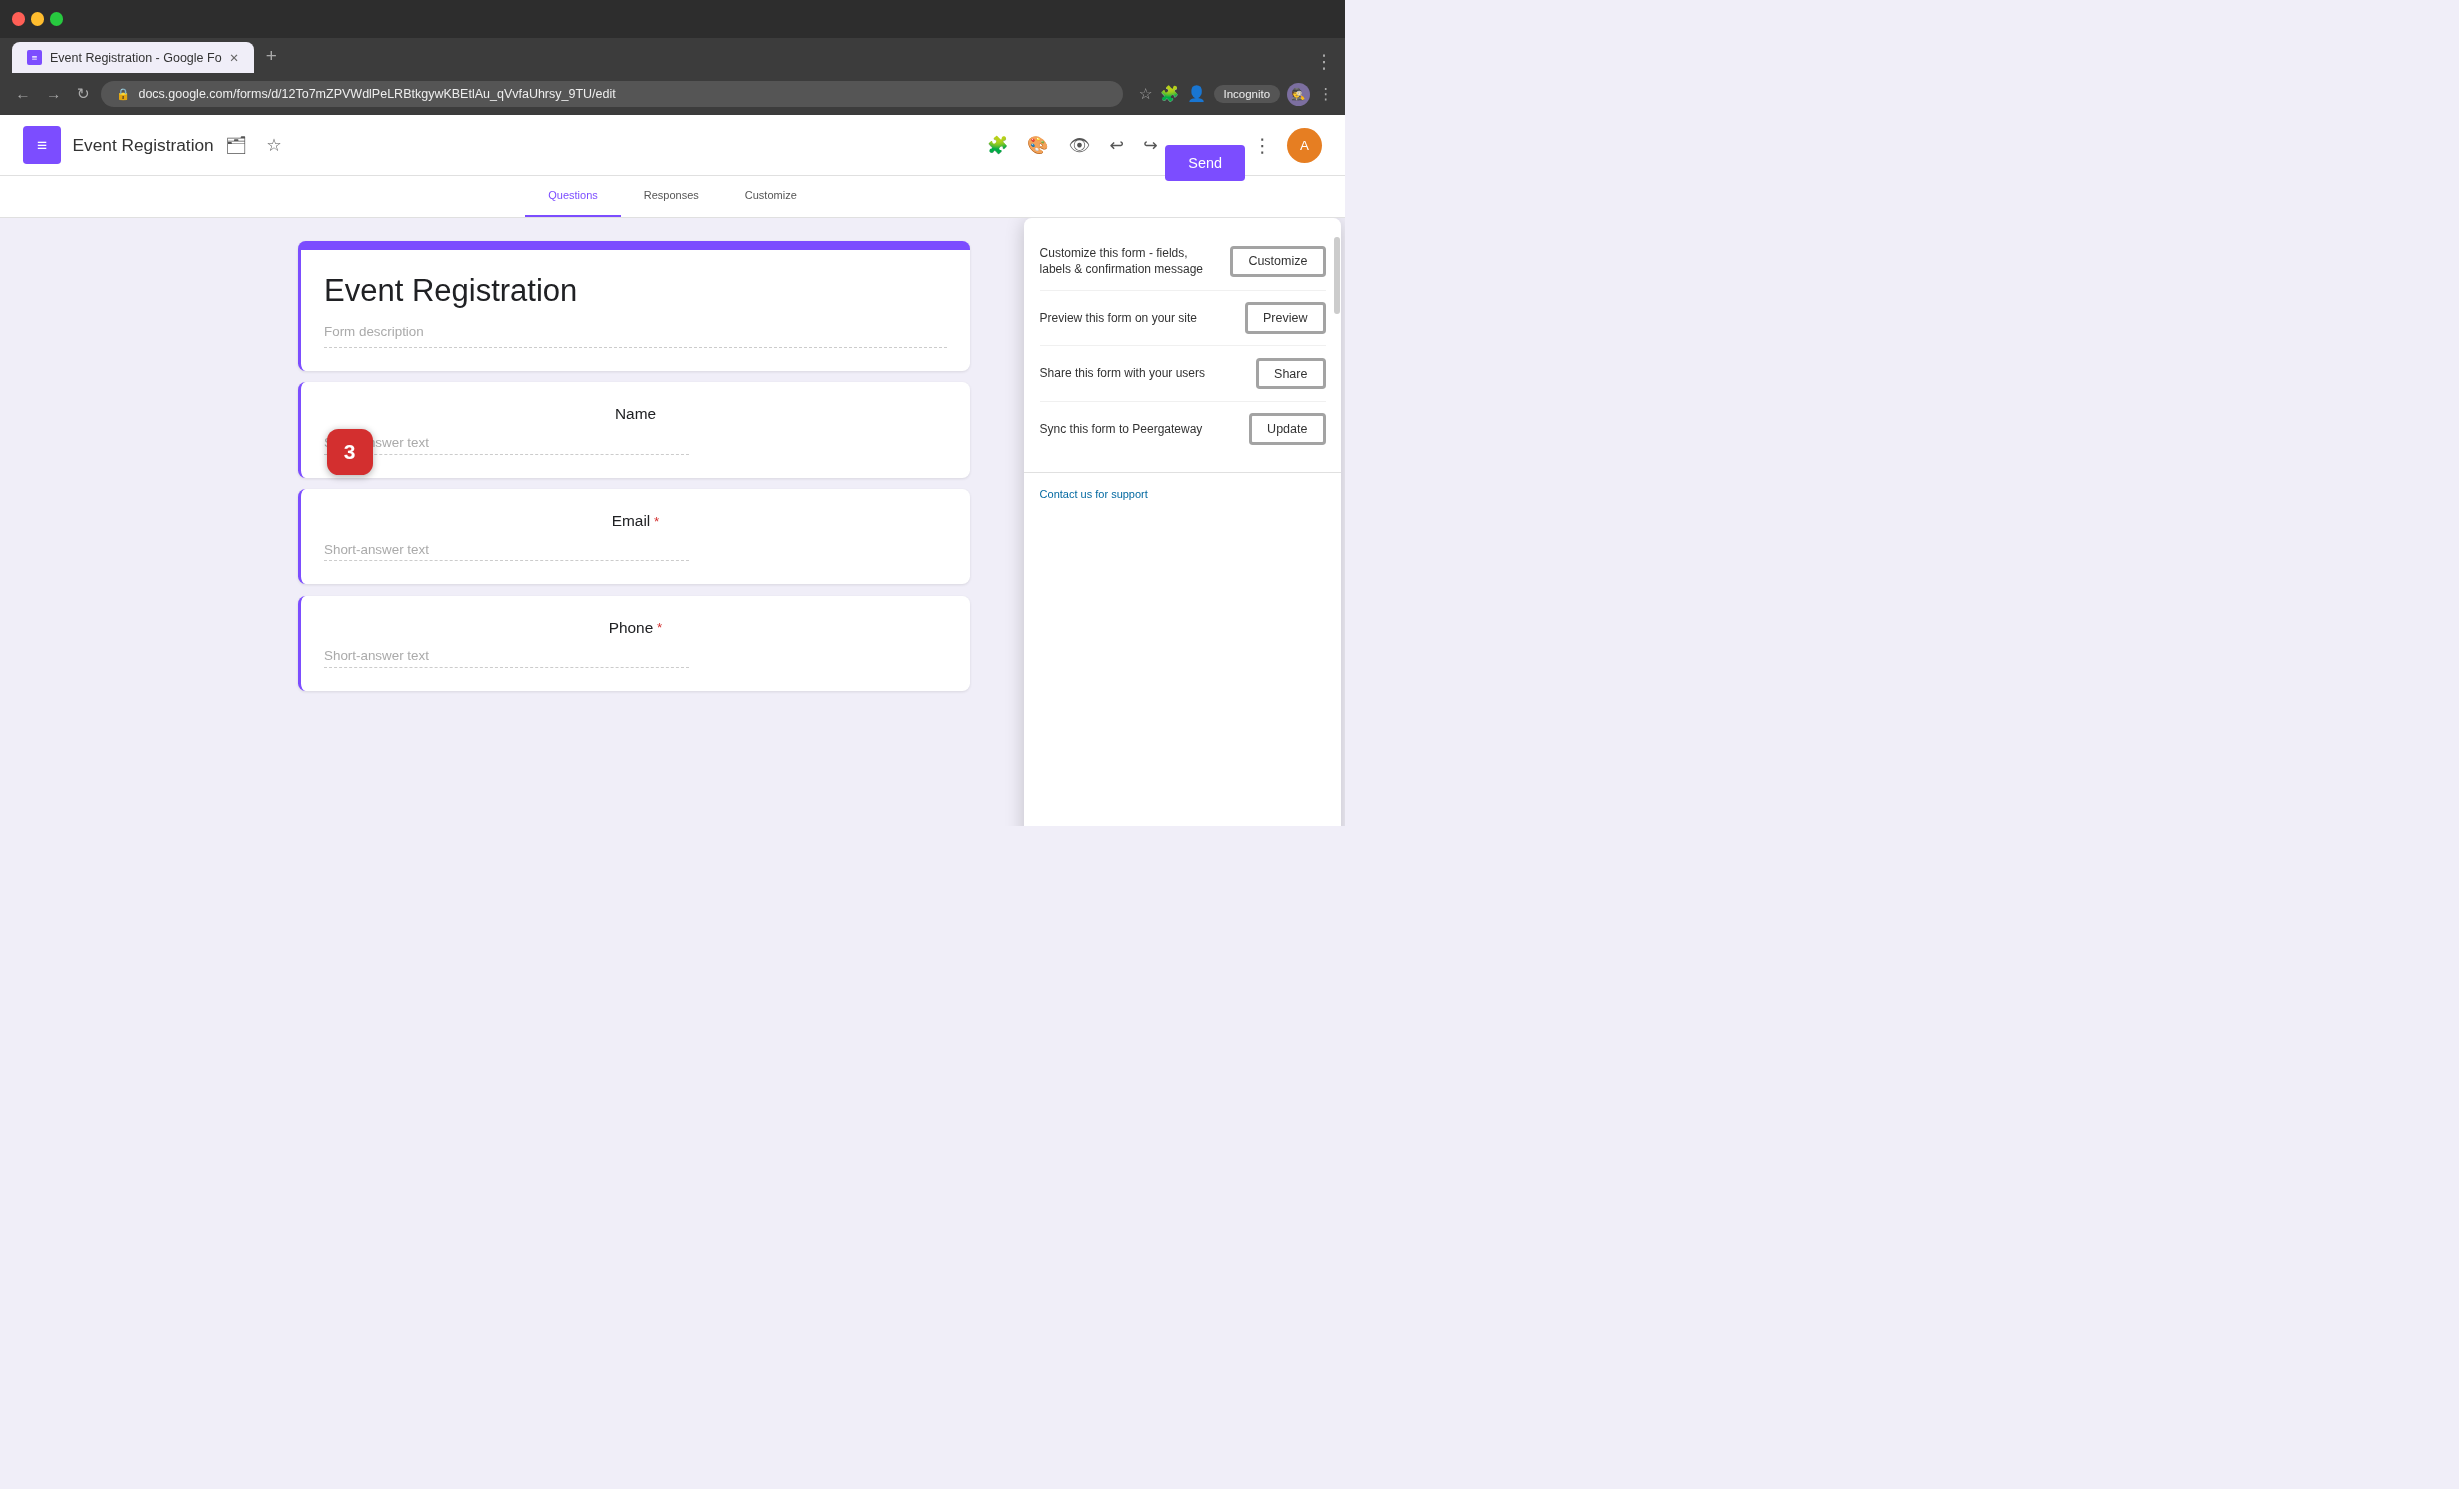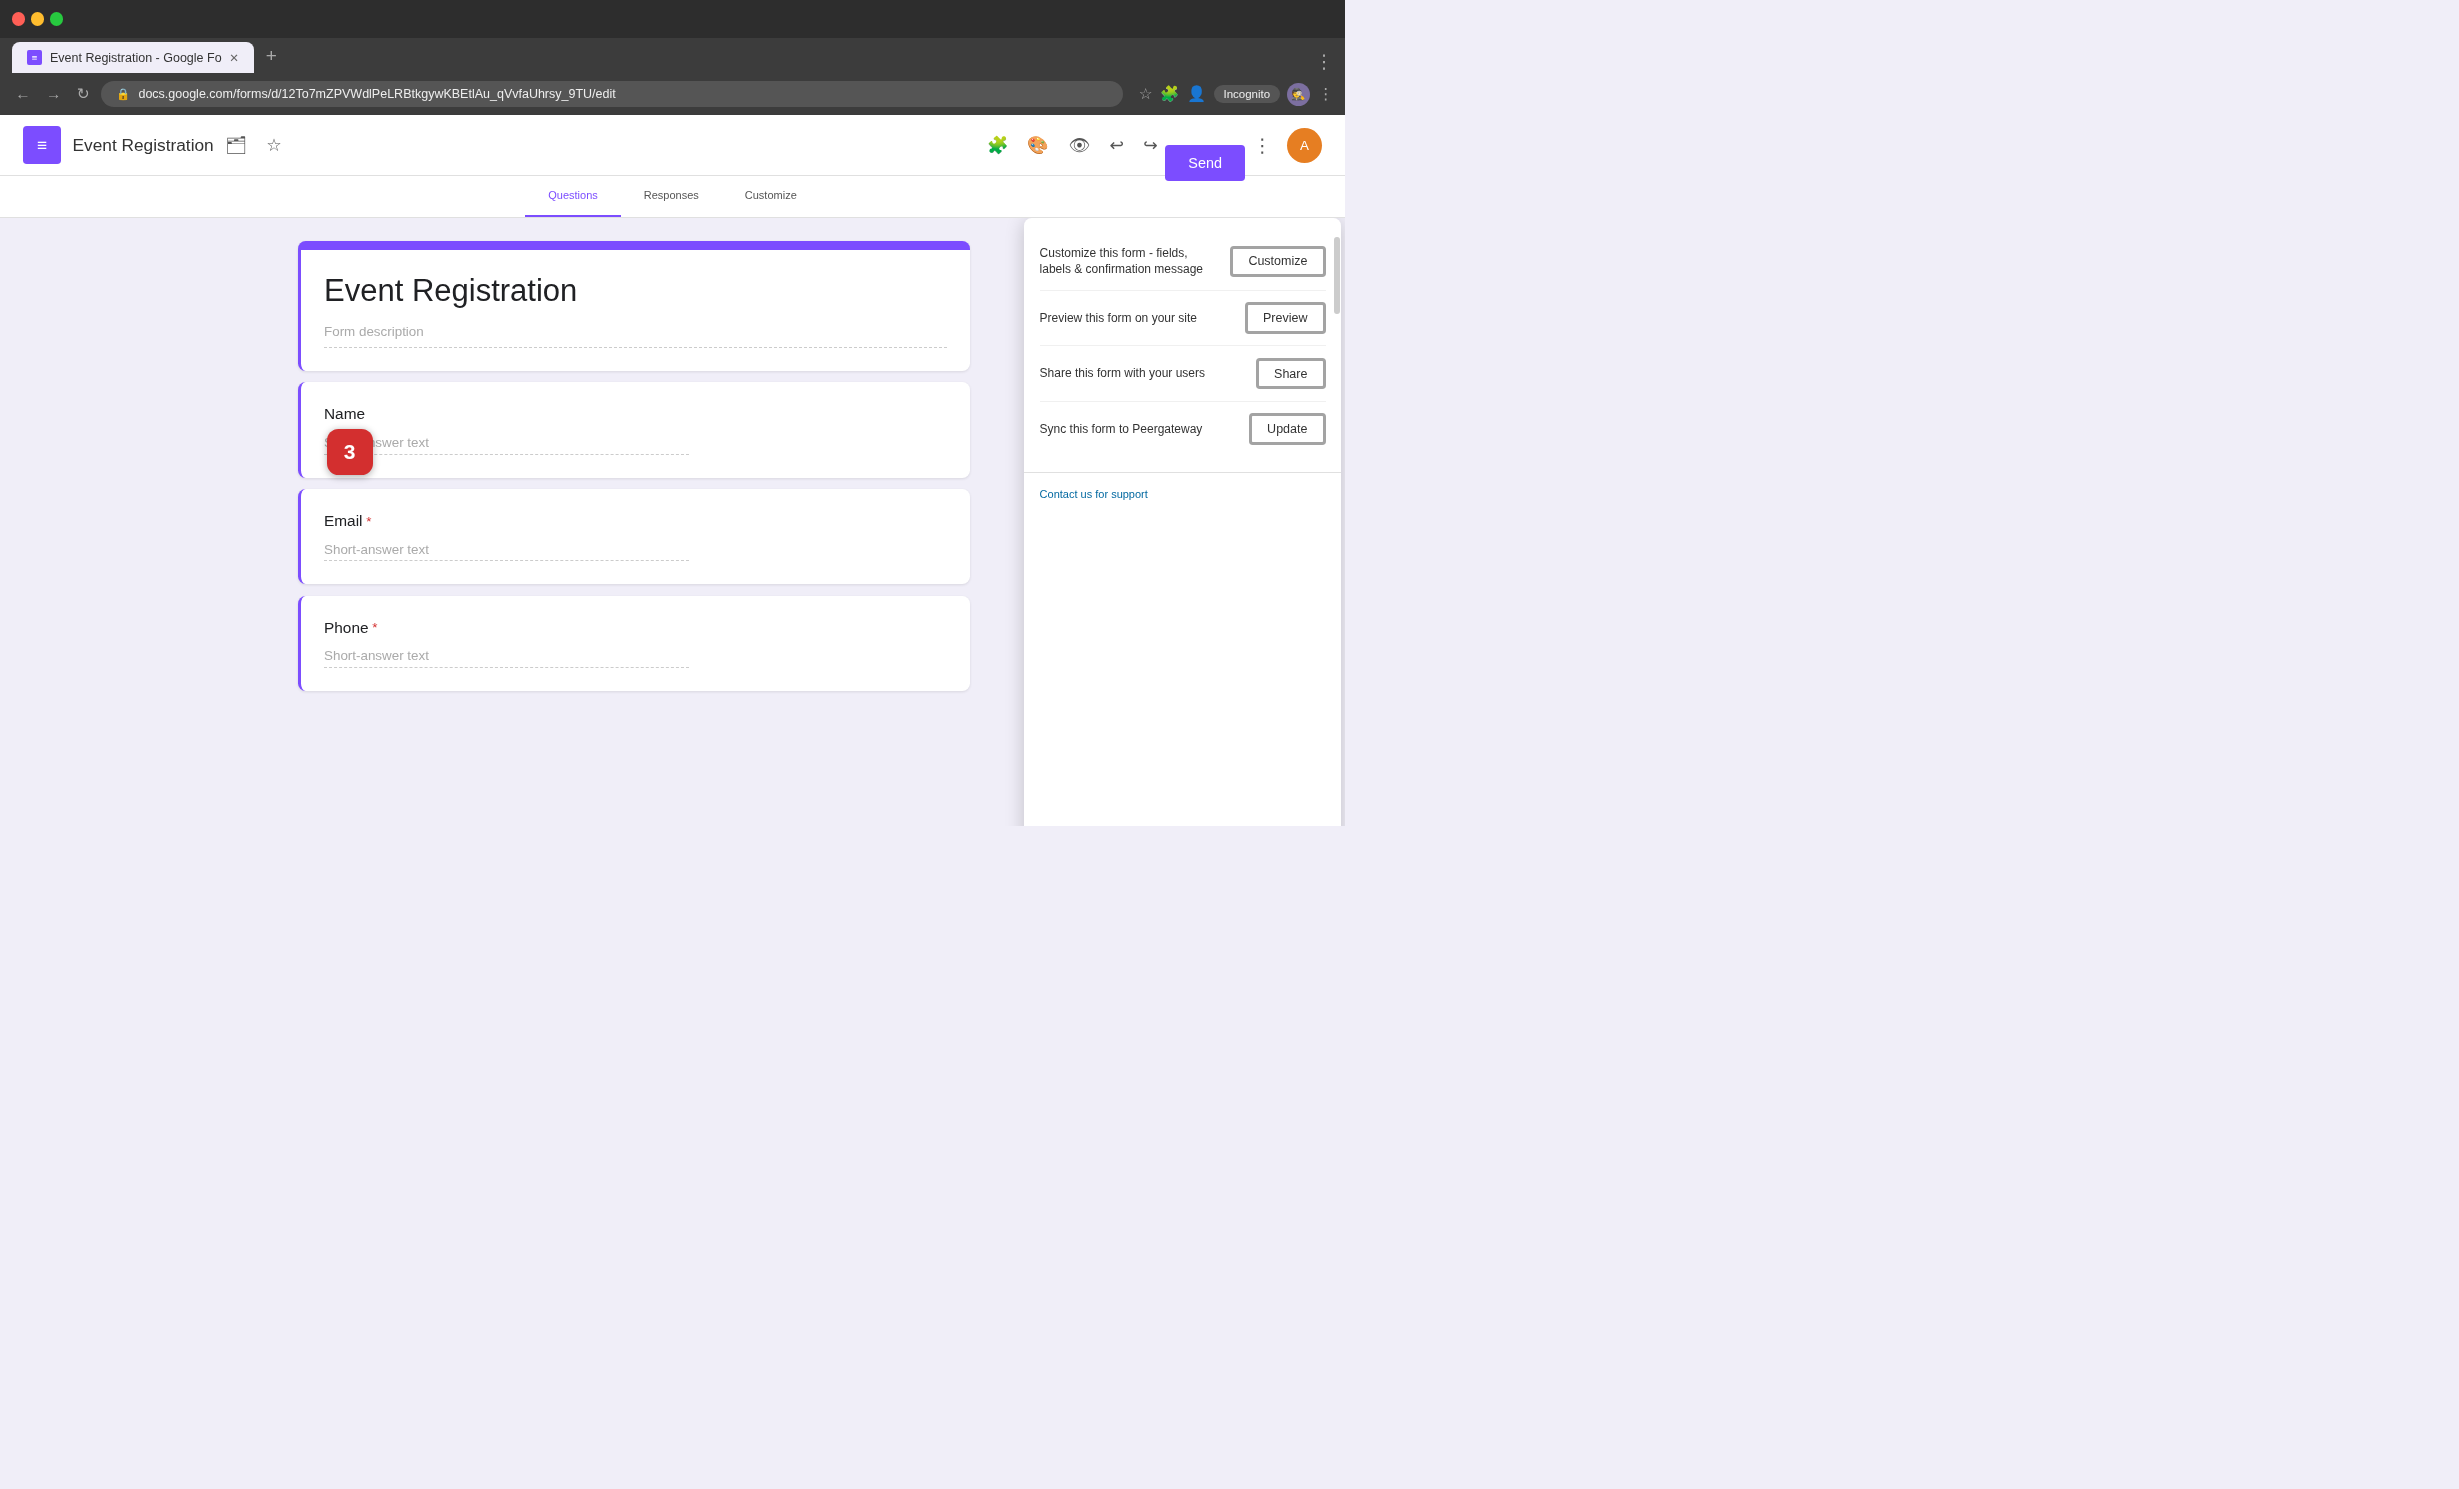--- a/index.html
+++ b/index.html
@@ -182,20 +182,21 @@
       box-shadow: 0 1px 2.9px rgba(0,0,0,0.1);
       border-left: 3.8px solid #7c4dff;
     }
     .question-label {
       font-size: 15.4px;
       color: #202124;
       margin-bottom: 11.5px;
       display: flex;
       align-items: center;
       gap: 3.8px;
+      justify-content: center;
     }
     .required-star { color: #d32f2f; font-size: 13.4px; }
     .answer-line {
       border-bottom: 1px dashed #ccc;
       padding-bottom: 3.8px;
       font-size: 13.4px;
       color: #aaa;
       width: 365px;
     }
 

